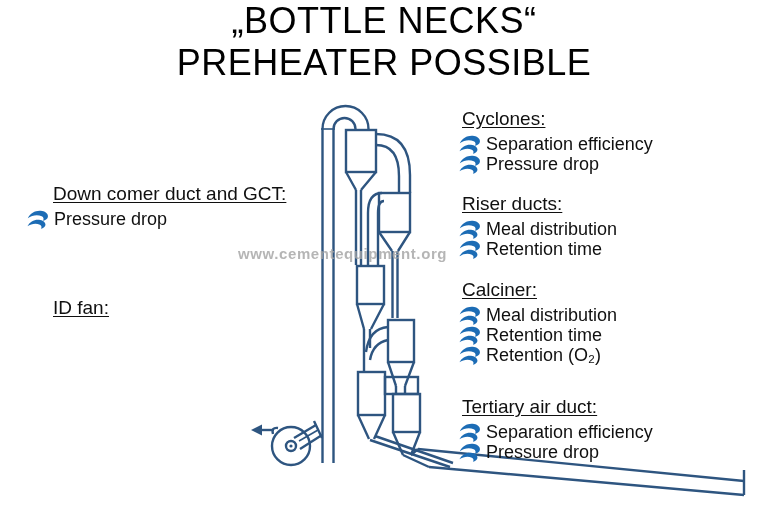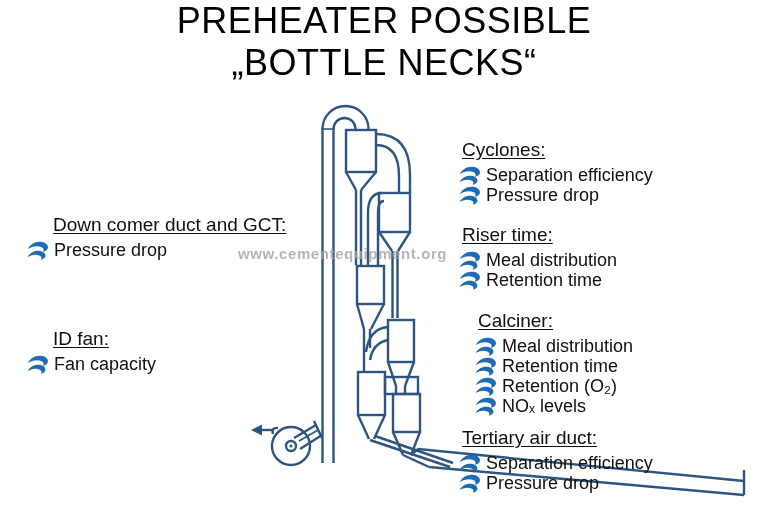--- a/index.html
+++ b/index.html
@@ -67,21 +67,20 @@
     z-index: 3;
     white-space: nowrap;
   }
   .heading {
     font-size: 19px;
     line-height: 22px;
     text-decoration: underline;
     text-underline-offset: 2px;
     margin-bottom: 4px;
     color: #101010;
-    margin-top: 31px;
   }
   .item {
     display: flex;
     align-items: center;
     height: 20px;
     font-size: 18px;
     color: #101010;
   }
   .bullet {
     width: 25px;
@@ -89,21 +88,21 @@
     margin-right: 3px;
     flex: 0 0 25px;
     fill: var(--bullet-blue, #1c6cb5);
   }
   
   .left-col .heading { margin-left: 27px; text-decoration: underline; }
   .sec-left-1 { left: 26px; top: 183px; }
   .sec-left-2 { left: 26px; top: 297px; }
   .sec-right-1 { left: 458px; top: 108px; }
   .sec-right-2 { left: 458px; top: 193px; }
-  .sec-right-3 { left: 474px; top: 279px; }
+  .sec-right-3 { left: 458px; top: 279px; }
   .sec-right-4 { left: 458px; top: 396px; }
   .right-col .heading { margin-left: 4px; }
 </style>
 </head>
 <body>
 
 <svg width="0" height="0" style="position:absolute" aria-hidden="true">
   <symbol id="swoosh" viewBox="0 0 24 21">
     <path d="M0.8,9.6 C3.6,3.9 9.8,0.9 15.8,2.1 C19.9,2.9 22.3,5.3 21.9,8.1 C21.6,10.2 19.7,11.9 16.6,12.4 C17.9,10.4 17.4,8.6 15.4,7.6 C10.8,5.4 5.1,6.5 0.8,9.6 Z"></path>
     <path d="M0.4,18.2 C2.9,13.1 8.4,10.4 13.8,11.5 C17.5,12.2 19.6,14.4 19.3,16.9 C19,18.8 17.3,20.3 14.5,20.8 C15.7,19 15.2,17.4 13.4,16.5 C9.3,14.5 4.1,15.6 0.4,18.2 Z"></path>
@@ -188,62 +187,56 @@
     <g>
       <path d="M261,430 L274,430" stroke-width="3"></path>
       <polygon class="filled" points="251,430 262,424.5 262,435.5"></polygon>
     </g>
   </g>
 </svg>
 
 <div class="watermark">www.cementequipment.org</div>
 
 <div class="title">
+  <div>„BOTTLE NECKS“</div>
   <div>PREHEATER POSSIBLE</div>
-  <div>„BOTTLE NECKS“</div>
 </div>
 
 <div class="section left-col sec-left-1">
   <div class="heading">Down comer duct and GCT:</div>
   <div class="item">
     <svg class="bullet" viewBox="0 0 24 21">
         <use href="#swoosh"></use>
       </svg>
     <span>Pressure drop</span>
   </div>
 </div>
 
 <div class="section left-col sec-left-2">
   <div class="heading">ID fan:</div>
-  <div class="item">
-    <svg class="bullet" viewBox="0 0 24 21">
-        <use href="#swoosh"></use>
-      </svg>
-    <span>Fan capacity</span>
-  </div>
 </div>
 
 <div class="section right-col sec-right-1">
   <div class="heading">Cyclones:</div>
   <div class="item">
     <svg class="bullet" viewBox="0 0 24 21">
         <use href="#swoosh"></use>
       </svg>
     <span>Separation efficiency</span>
   </div>
   <div class="item">
     <svg class="bullet" viewBox="0 0 24 21">
         <use href="#swoosh"></use>
       </svg>
     <span>Pressure drop</span>
   </div>
 </div>
 
 <div class="section right-col sec-right-2">
-  <div class="heading">Riser time:</div>
+  <div class="heading">Riser ducts:</div>
   <div class="item">
     <svg class="bullet" viewBox="0 0 24 21">
         <use href="#swoosh"></use>
       </svg>
     <span>Meal distribution</span>
   </div>
   <div class="item">
     <svg class="bullet" viewBox="0 0 24 21">
         <use href="#swoosh"></use>
       </svg>
@@ -264,26 +257,20 @@
         <use href="#swoosh"></use>
       </svg>
     <span>Retention time</span>
   </div>
   <div class="item">
     <svg class="bullet" viewBox="0 0 24 21">
         <use href="#swoosh"></use>
       </svg>
     <span>Retention (O₂)</span>
   </div>
-  <div class="item">
-    <svg class="bullet" viewBox="0 0 24 21">
-        <use href="#swoosh"></use>
-      </svg>
-    <span>NOₓ levels</span>
-  </div>
 </div>
 
 <div class="section right-col sec-right-4">
   <div class="heading">Tertiary air duct:</div>
   <div class="item">
     <svg class="bullet" viewBox="0 0 24 21">
         <use href="#swoosh"></use>
       </svg>
     <span>Separation efficiency</span>
   </div>

